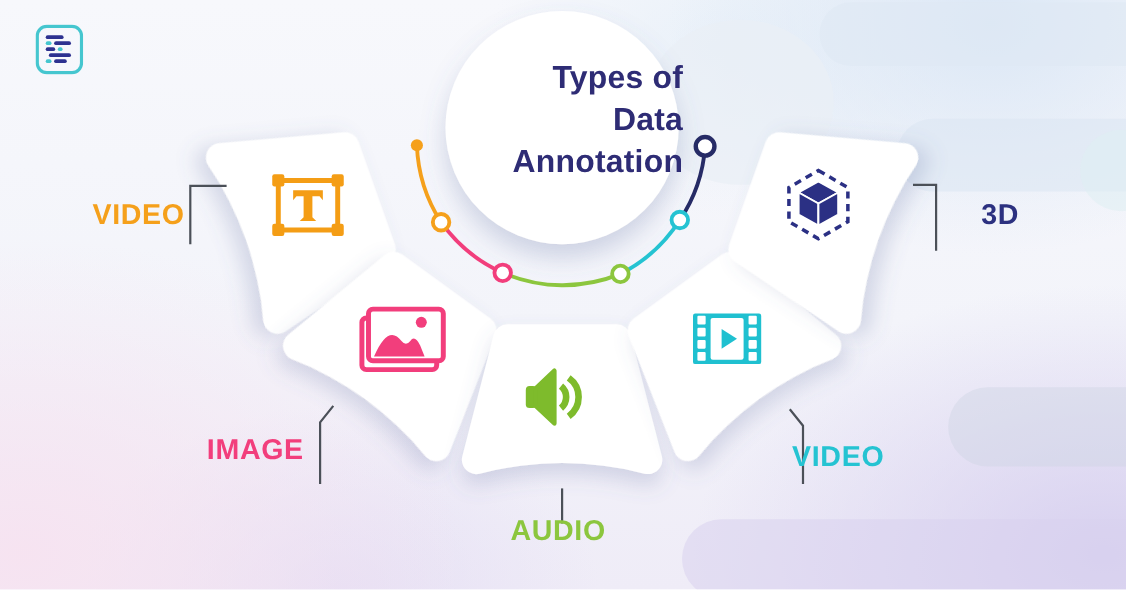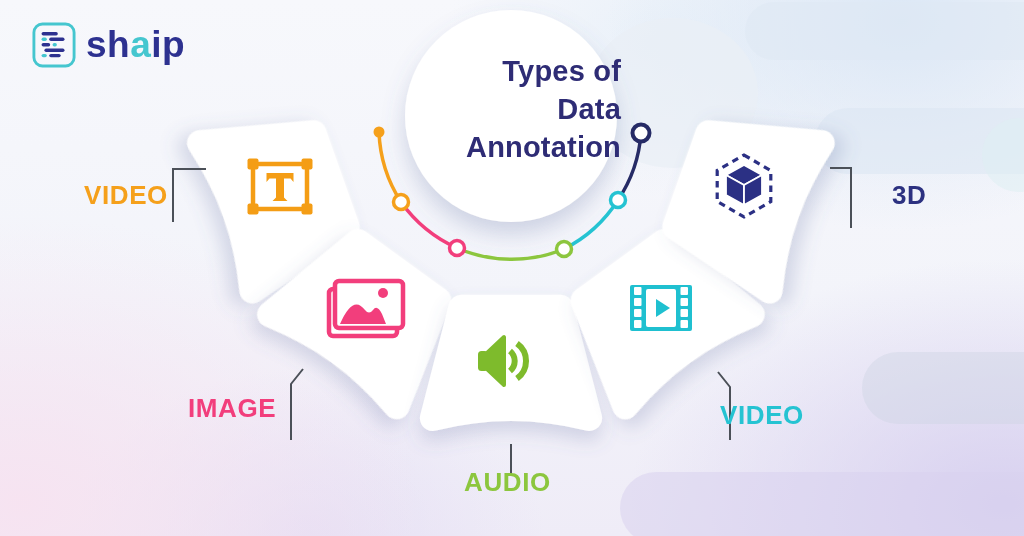--- a/index.html
+++ b/index.html
@@ -150,21 +150,20 @@
         <rect x="10" y="10.5" width="17" height="3.6" rx="1.8" fill="#2d3190"></rect>
         <rect x="10" y="16.2" width="5.5" height="3.6" rx="1.8" fill="#45C6CF"></rect>
         <rect x="18" y="16.2" width="16" height="3.6" rx="1.8" fill="#2d3190"></rect>
         <rect x="10" y="21.9" width="9" height="3.6" rx="1.8" fill="#2d3190"></rect>
         <rect x="21.5" y="21.9" width="4.5" height="3.6" rx="1.8" fill="#45C6CF"></rect>
         <rect x="13" y="27.6" width="21" height="3.6" rx="1.8" fill="#2d3190"></rect>
         <rect x="10" y="33.3" width="5.5" height="3.6" rx="1.8" fill="#45C6CF"></rect>
         <rect x="18" y="33.3" width="12" height="3.6" rx="1.8" fill="#2d3190"></rect>
       </g>
     </svg>
-    <div class="logo-text"><span class="logo-sh">sh</span><span class="logo-a">a</span><span class="logo-ip">ip</span></div>
   </div>
 
   <div class="center-title">Types of
 Data
 Annotation</div>
 
   <div class="cat-label lab-text">VIDEO</div>
   <div class="cat-label lab-image">IMAGE</div>
   <div class="cat-label lab-audio">AUDIO</div>
   <div class="cat-label lab-video">VIDEO</div>

